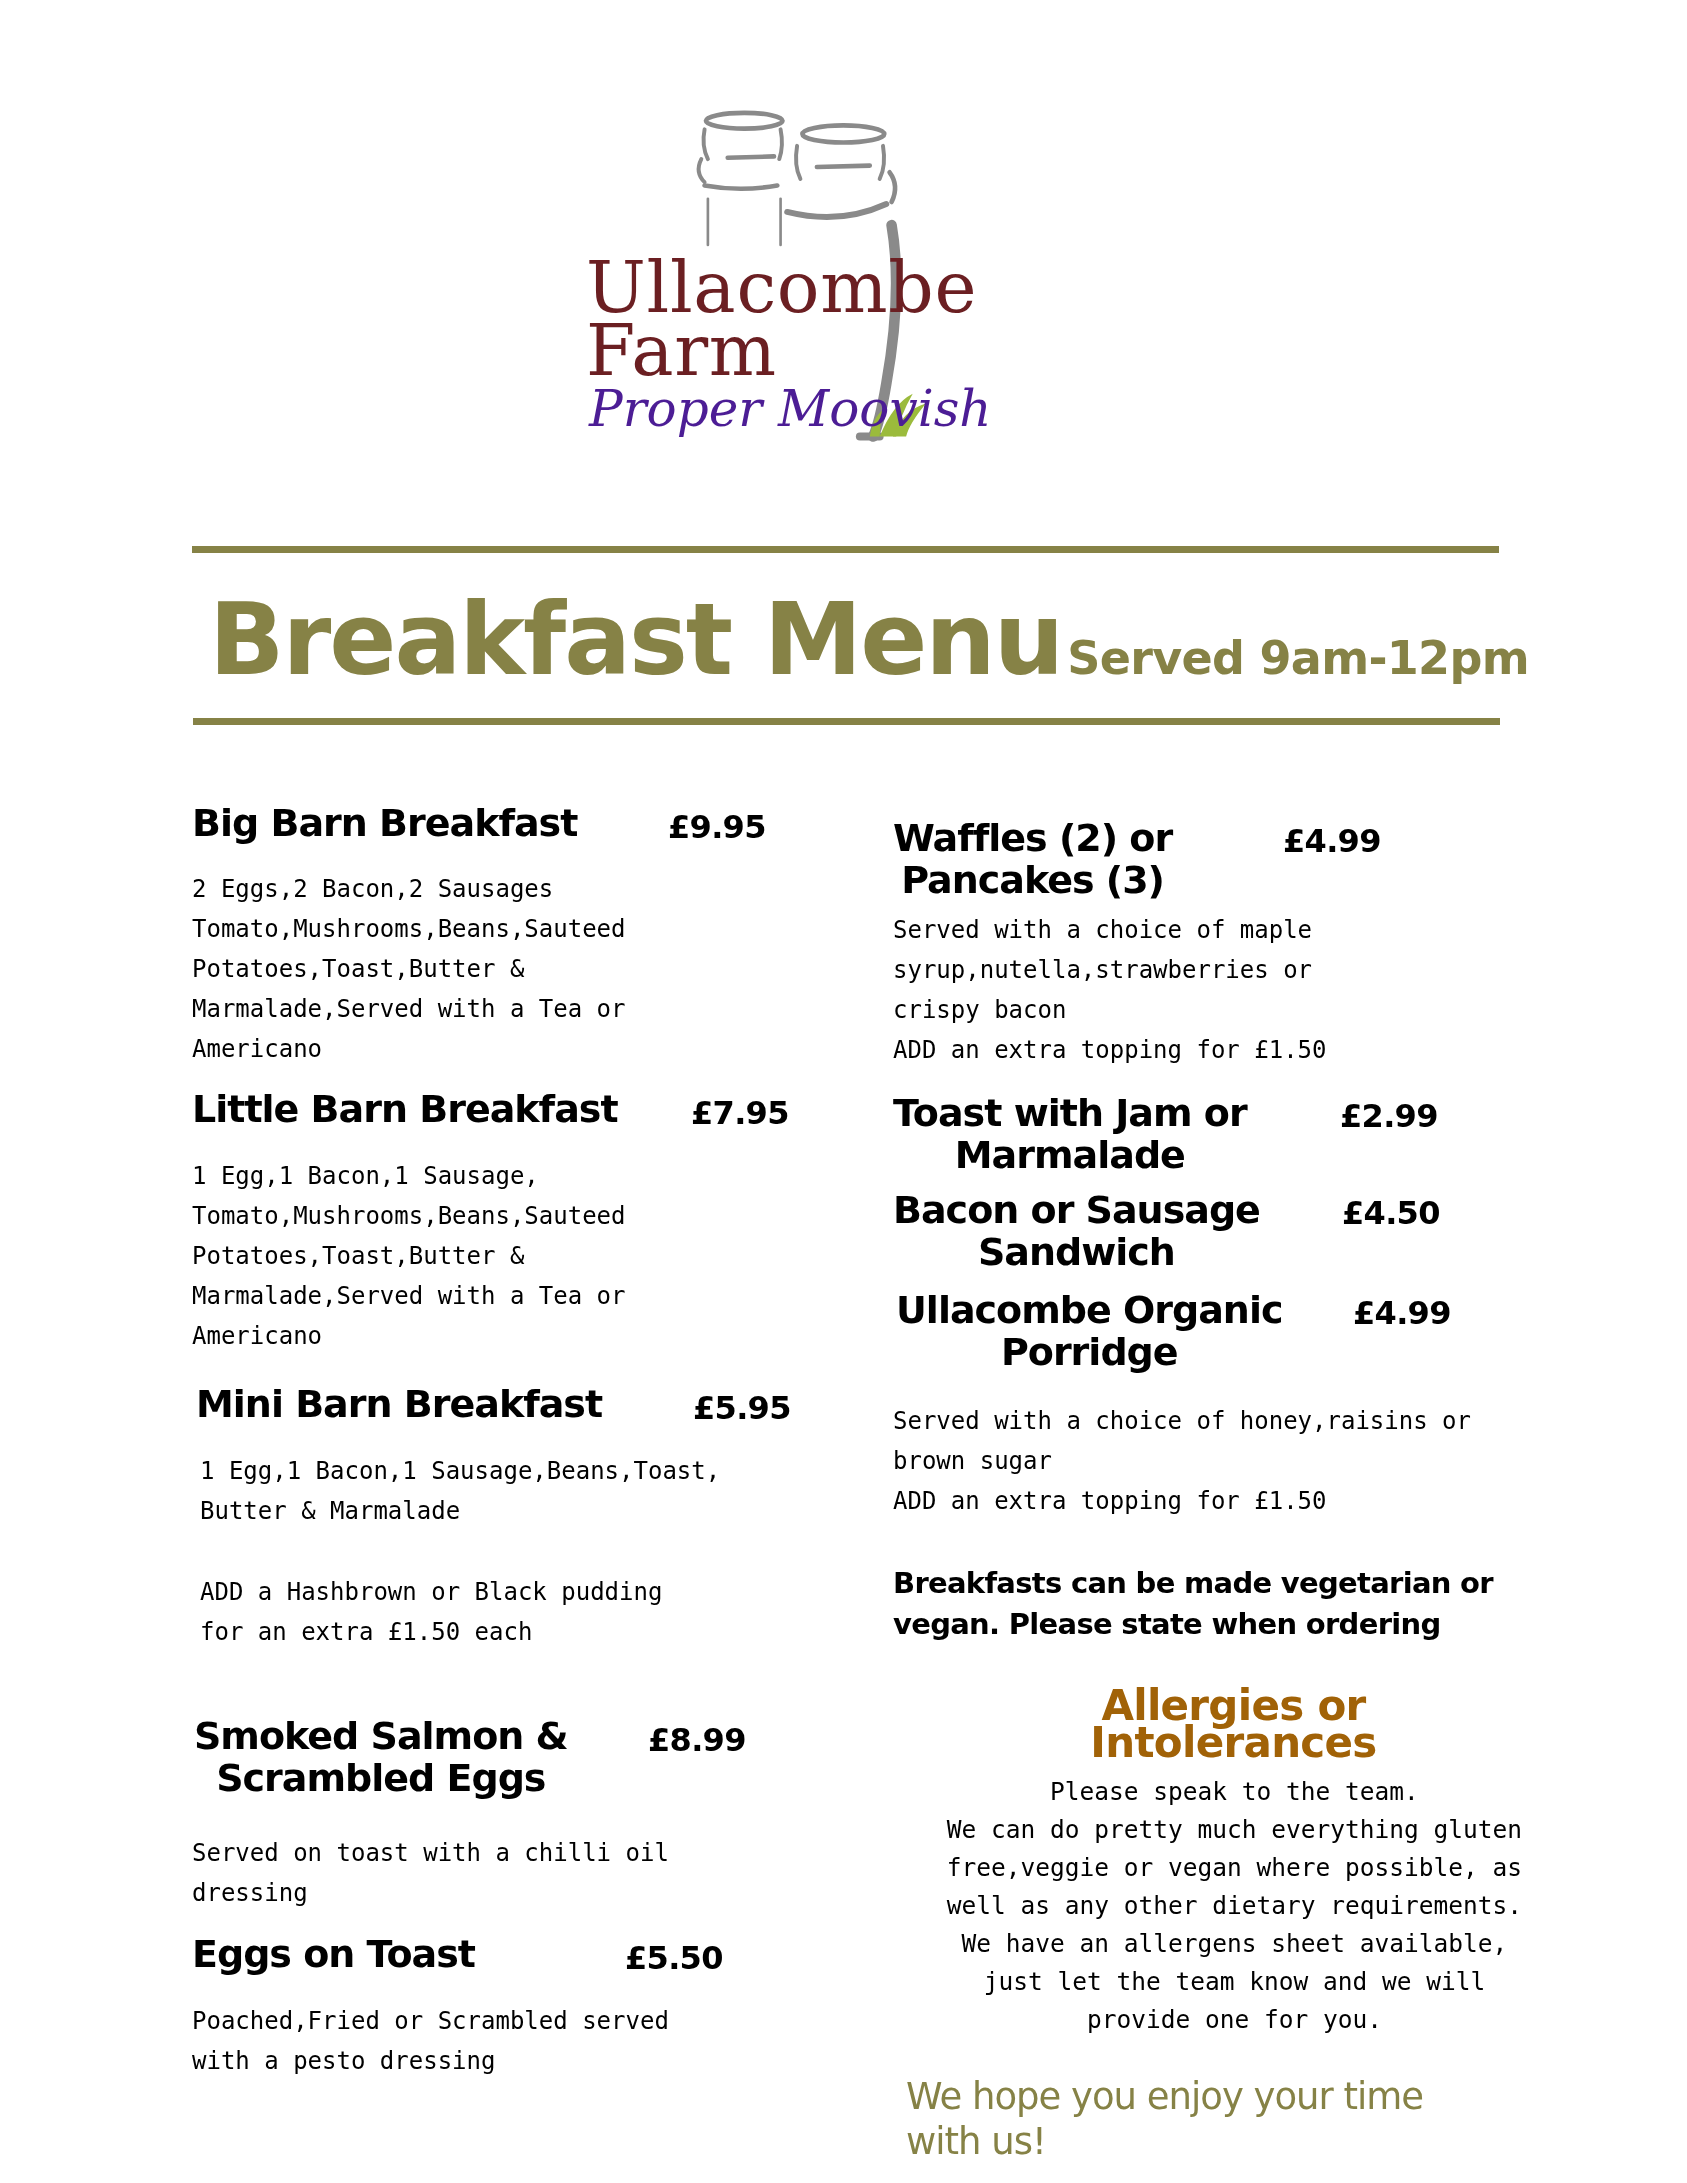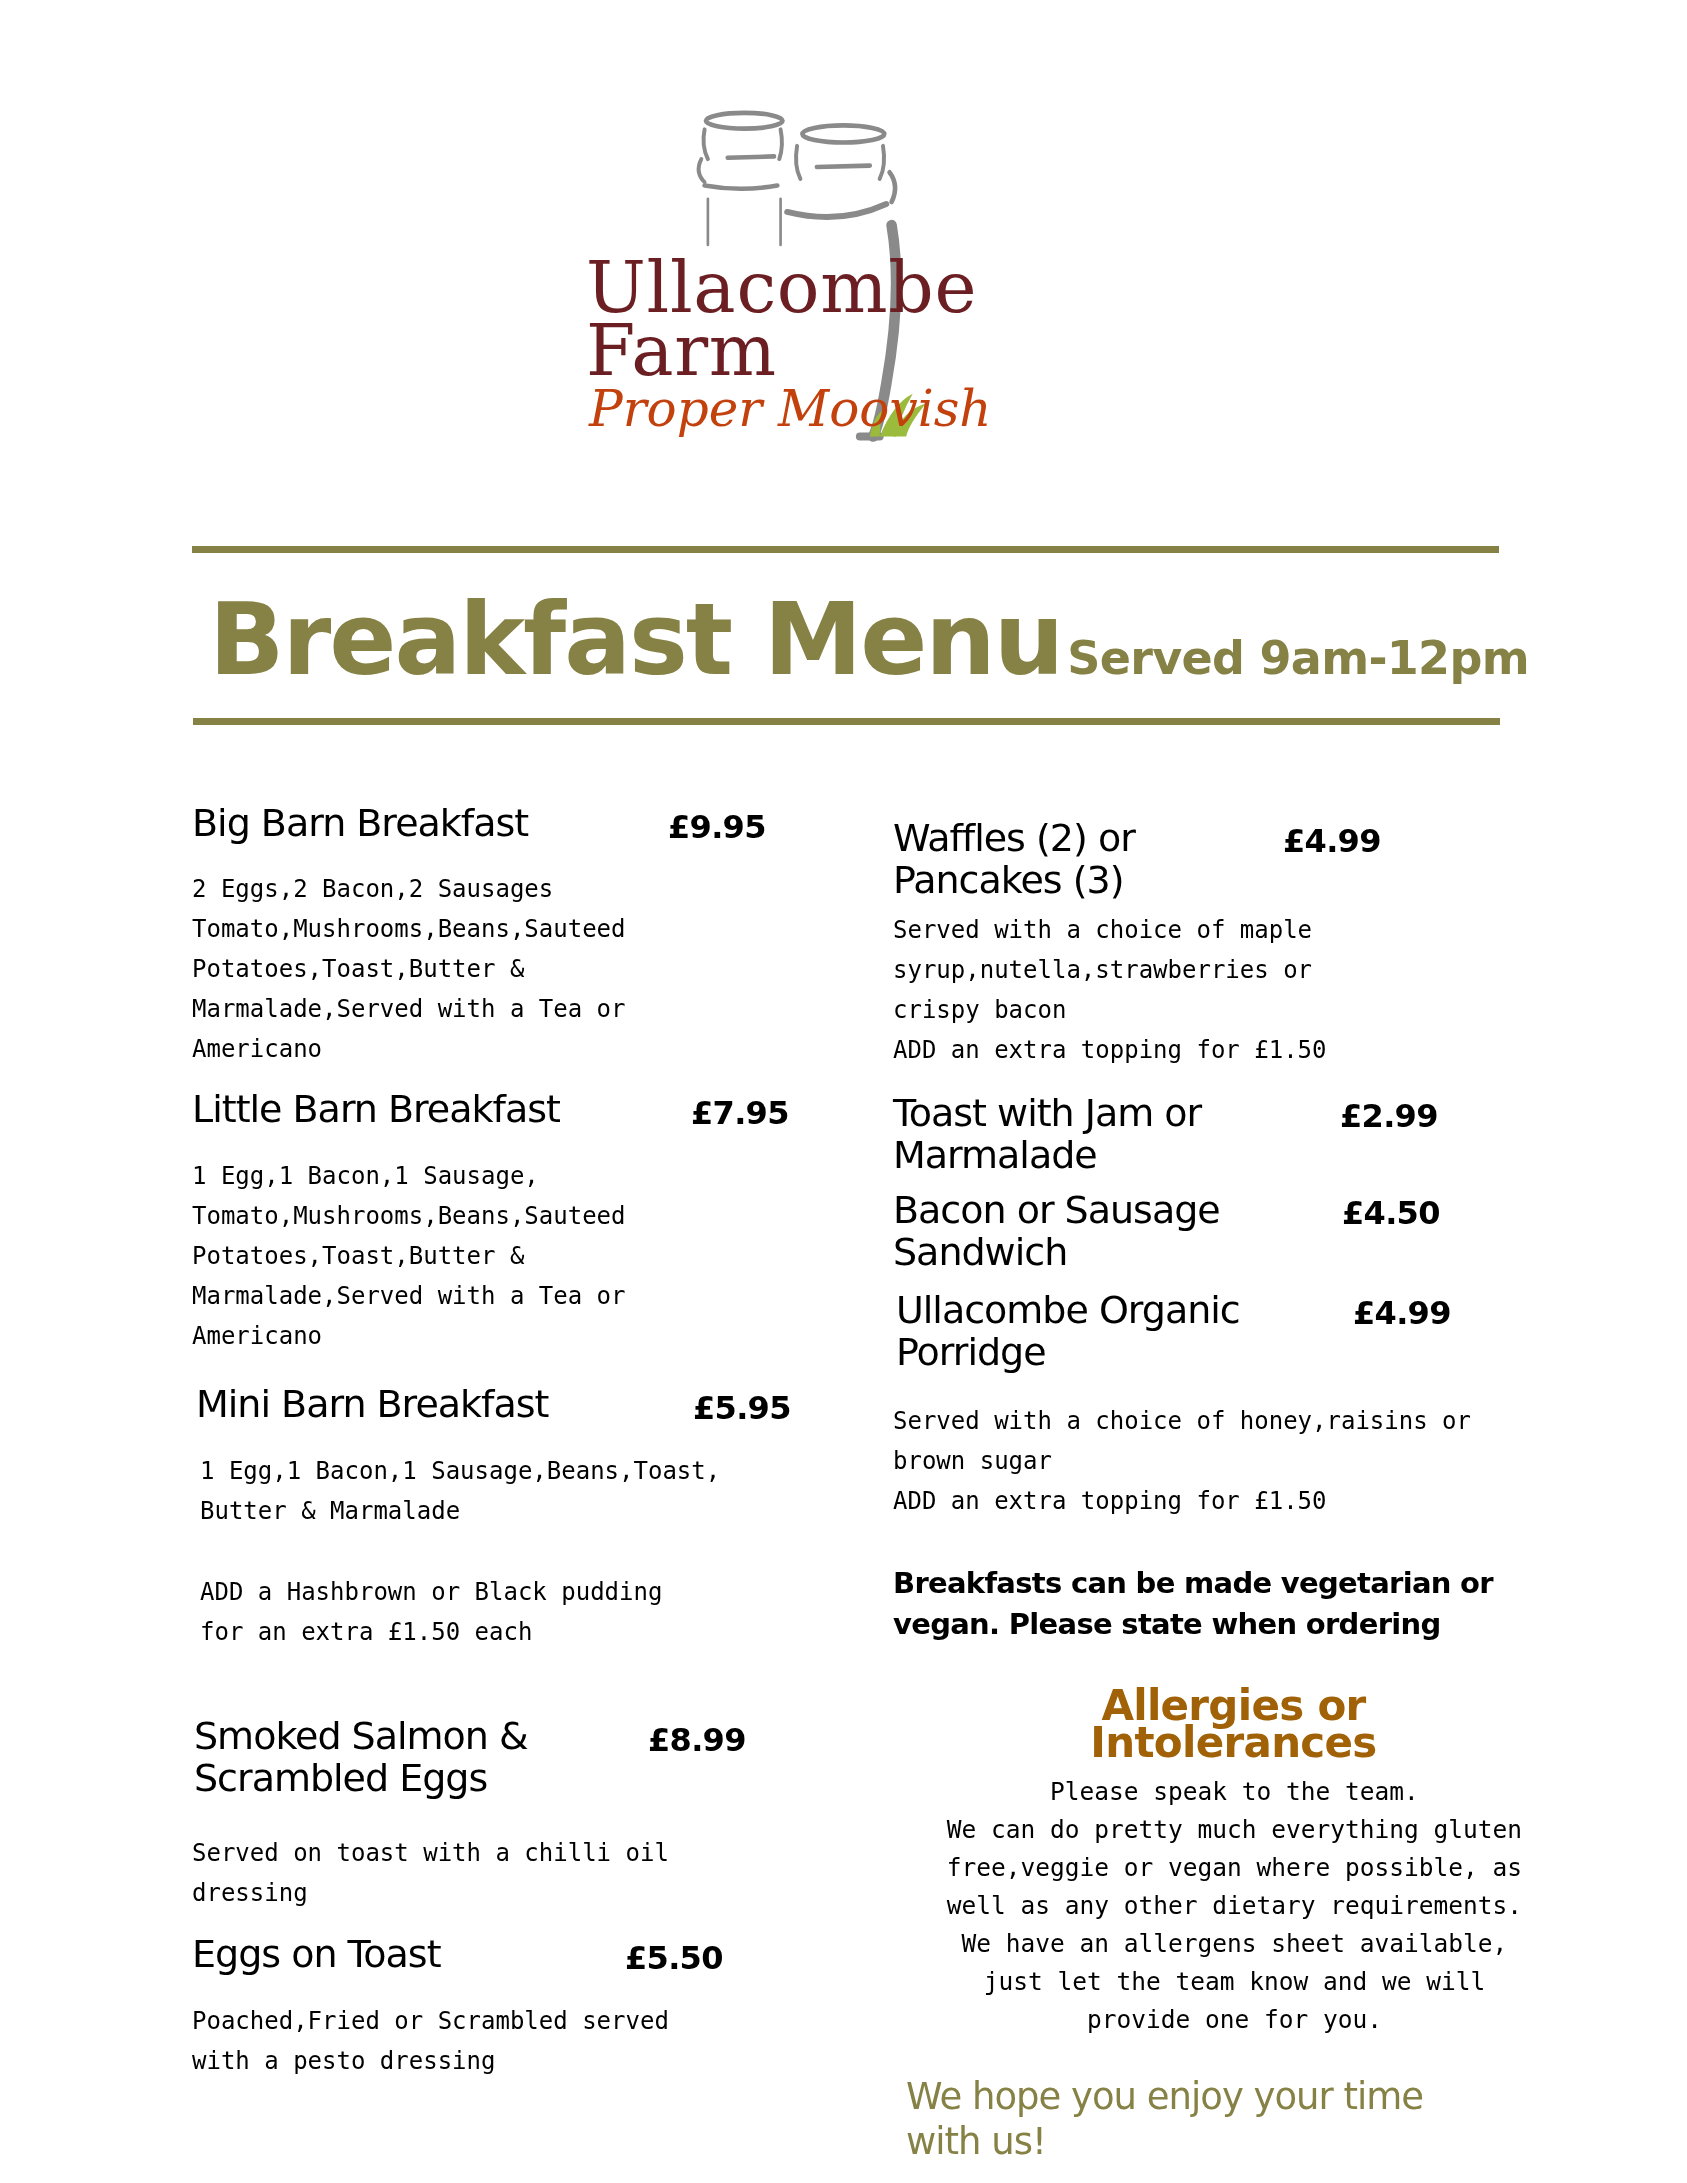--- a/index.html
+++ b/index.html
@@ -2,26 +2,26 @@
 <html style="font-size:10.6px"><head>
 <meta charset="utf-8">
 <style>
   html, body { margin:0; padding:0; background:#ffffff; }
   body { width:1687px; height:2183px; position:relative; overflow:hidden; }
   .abs { position:absolute; }
   .logo { left:569px; top:93px; width:476px; height:370px; }
   .logo-text1, .logo-text2 { position:absolute; font-family:"DejaVu Serif", serif; color:#6b1f22; font-size:71px; line-height:1; letter-spacing:0.7px; }
   .logo-text1 { left:17px; top:159px; }
   .logo-text2 { left:17px; top:222px; }
-  .logo-tag { position:absolute; left:20px; top:291px; font-family:"DejaVu Serif", serif; font-style:italic; color:#c2410c; font-size:50px; line-height:1; }
+  .logo-tag { position:absolute; left:20px; top:291px; font-family:"DejaVu Serif", serif; font-style:italic; color:#4c1d95; font-size:50px; line-height:1; }
   .rule { position:absolute; left:192px; width:1307px; height:6.6px; background:#868246; }
   .title { position:absolute; left:189px; top:582px; font-family:"DejaVu Sans", sans-serif; font-weight:bold; color:#868246; white-space:nowrap; }
   .title .main { font-size:99px; letter-spacing:-2px;margin-left:20px; }
   .title .sub { font-size:46px; margin-left:5px; letter-spacing:-0.7px; }
-  .item-head { position:absolute; font-family:"DejaVu Sans", sans-serif; font-weight:normal; color:#000; font-size:38px; line-height:42px; letter-spacing:-1px; }
+  .item-head { position:absolute; font-family:"DejaVu Sans", sans-serif; font-weight:bold; color:#000; font-size:38px; line-height:42px; letter-spacing:-1px;text-align:center; }
   .item-price { position:absolute; font-family:"DejaVu Sans", sans-serif; font-weight:bold; color:#000; font-size:32px; line-height:42px; letter-spacing:-0.7px; }
   .desc { position:absolute; font-family:"DejaVu Sans Mono", monospace; color:#000; font-size:24px; line-height:40px; white-space:pre-line; }
   .note { position:absolute; font-family:"DejaVu Sans", sans-serif; font-weight:bold; color:#000; font-size:29px; line-height:41px; letter-spacing:-0.7px; }
   .allergy-title { position:absolute; left:926px; width:615px; text-align:center; font-family:"DejaVu Sans", sans-serif; font-weight:bold; color:#a16207; font-size:42px; line-height:37px; letter-spacing:-0.7px; }
   .allergy-body { position:absolute; left:920px; width:629px; text-align:center; font-family:"DejaVu Sans Mono", monospace; color:#000; font-size:24.5px; line-height:38px; white-space:pre-line; }
   .closing { position:absolute; left:906px; width:655px; text-align:left; font-family:"DejaVu Sans", sans-serif; font-weight:normal; color:#868246; font-size:37px; line-height:45px; letter-spacing:-1px; }
 </style>
 </head>
 <body>
 

